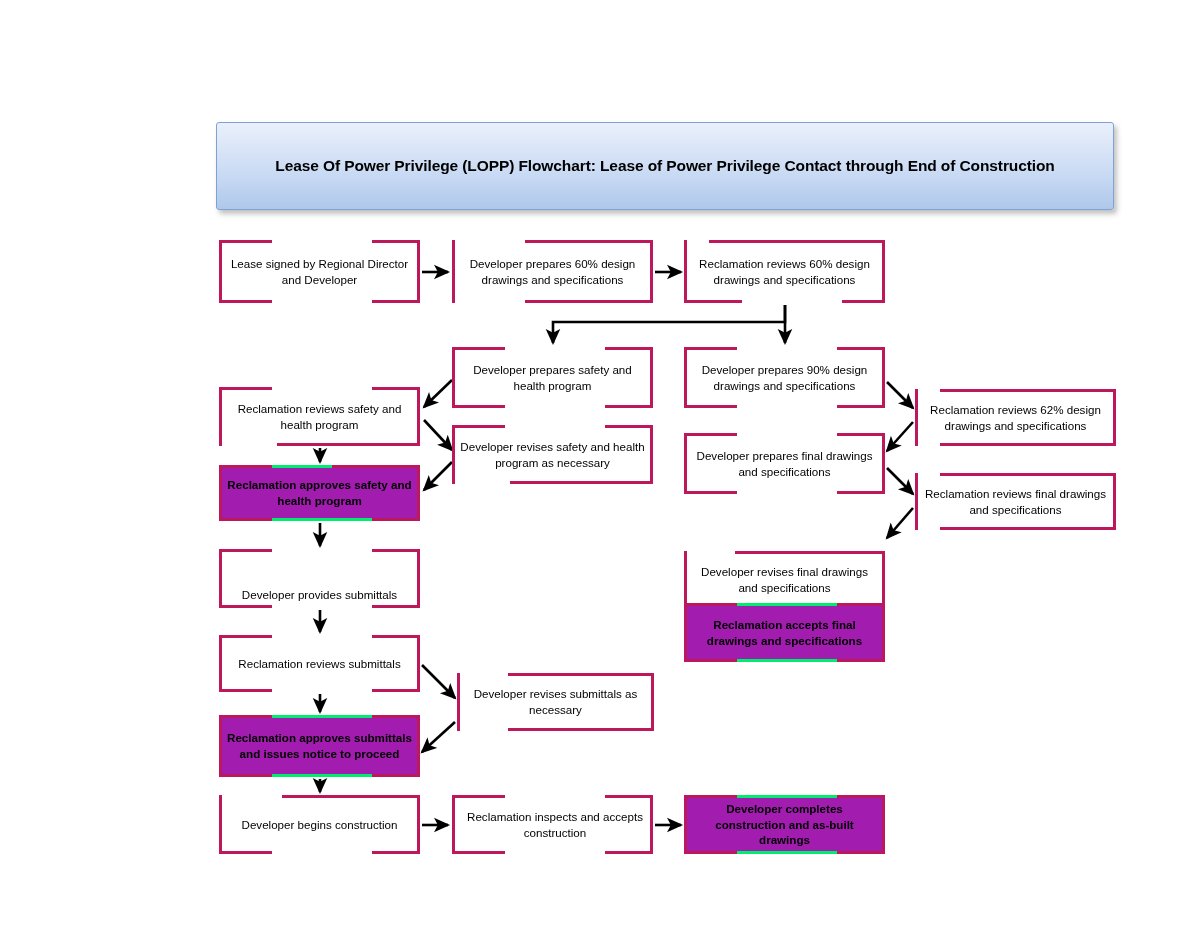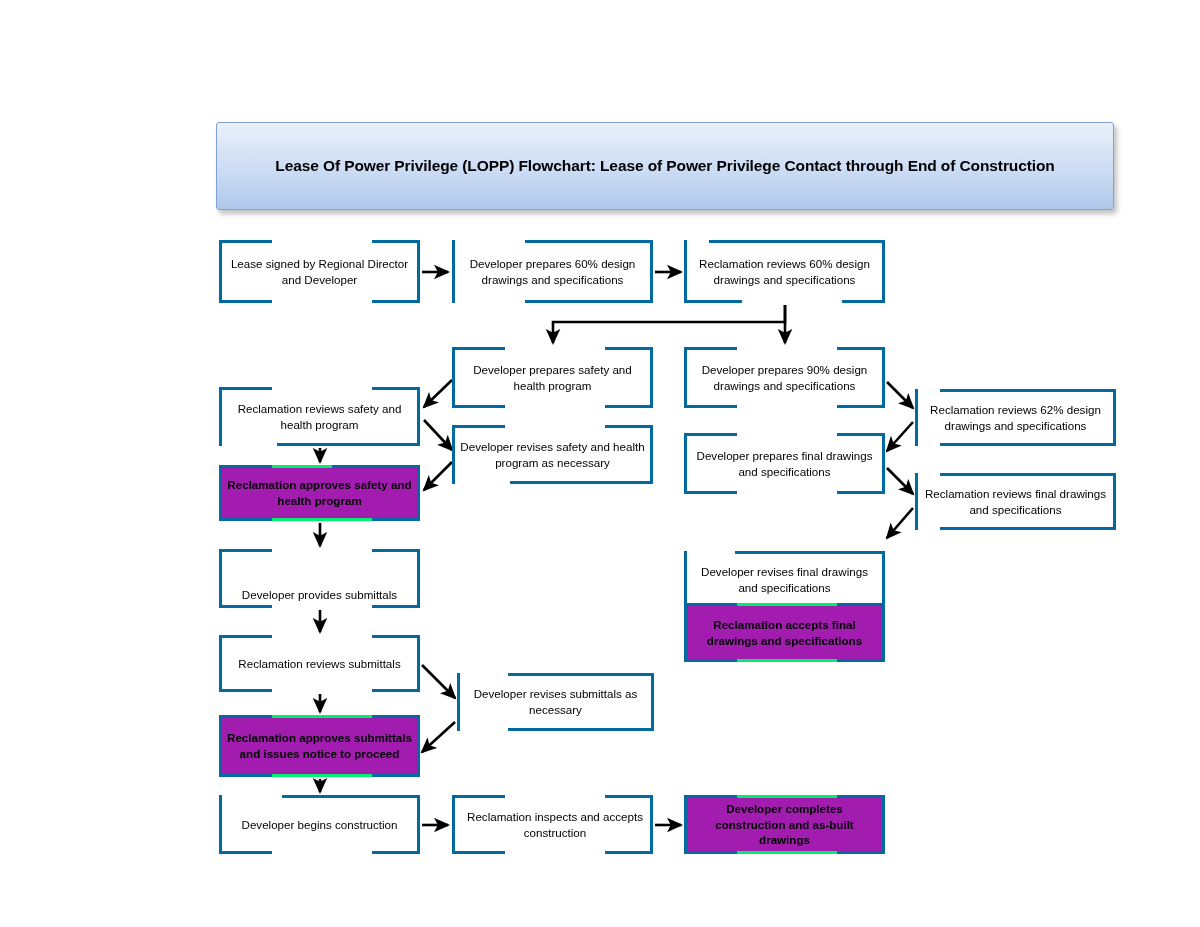--- a/index.html
+++ b/index.html
@@ -41,21 +41,21 @@
     font-weight: bold;
     color: #000000;
     letter-spacing: -0.1px;
     text-align: center;
     white-space: nowrap;
   }
   
   .node {
     position: absolute;
     box-sizing: border-box;
-    border: 3px solid #0369a1;
+    border: 3px solid #be185d;
     background: #FFFFFF;
     display: flex;
     align-items: center;
     justify-content: center;
     padding: 2px 3px;
     z-index: 3;
   }
   .node .label {
     font-size: 11.6px;
     line-height: 1.35;

